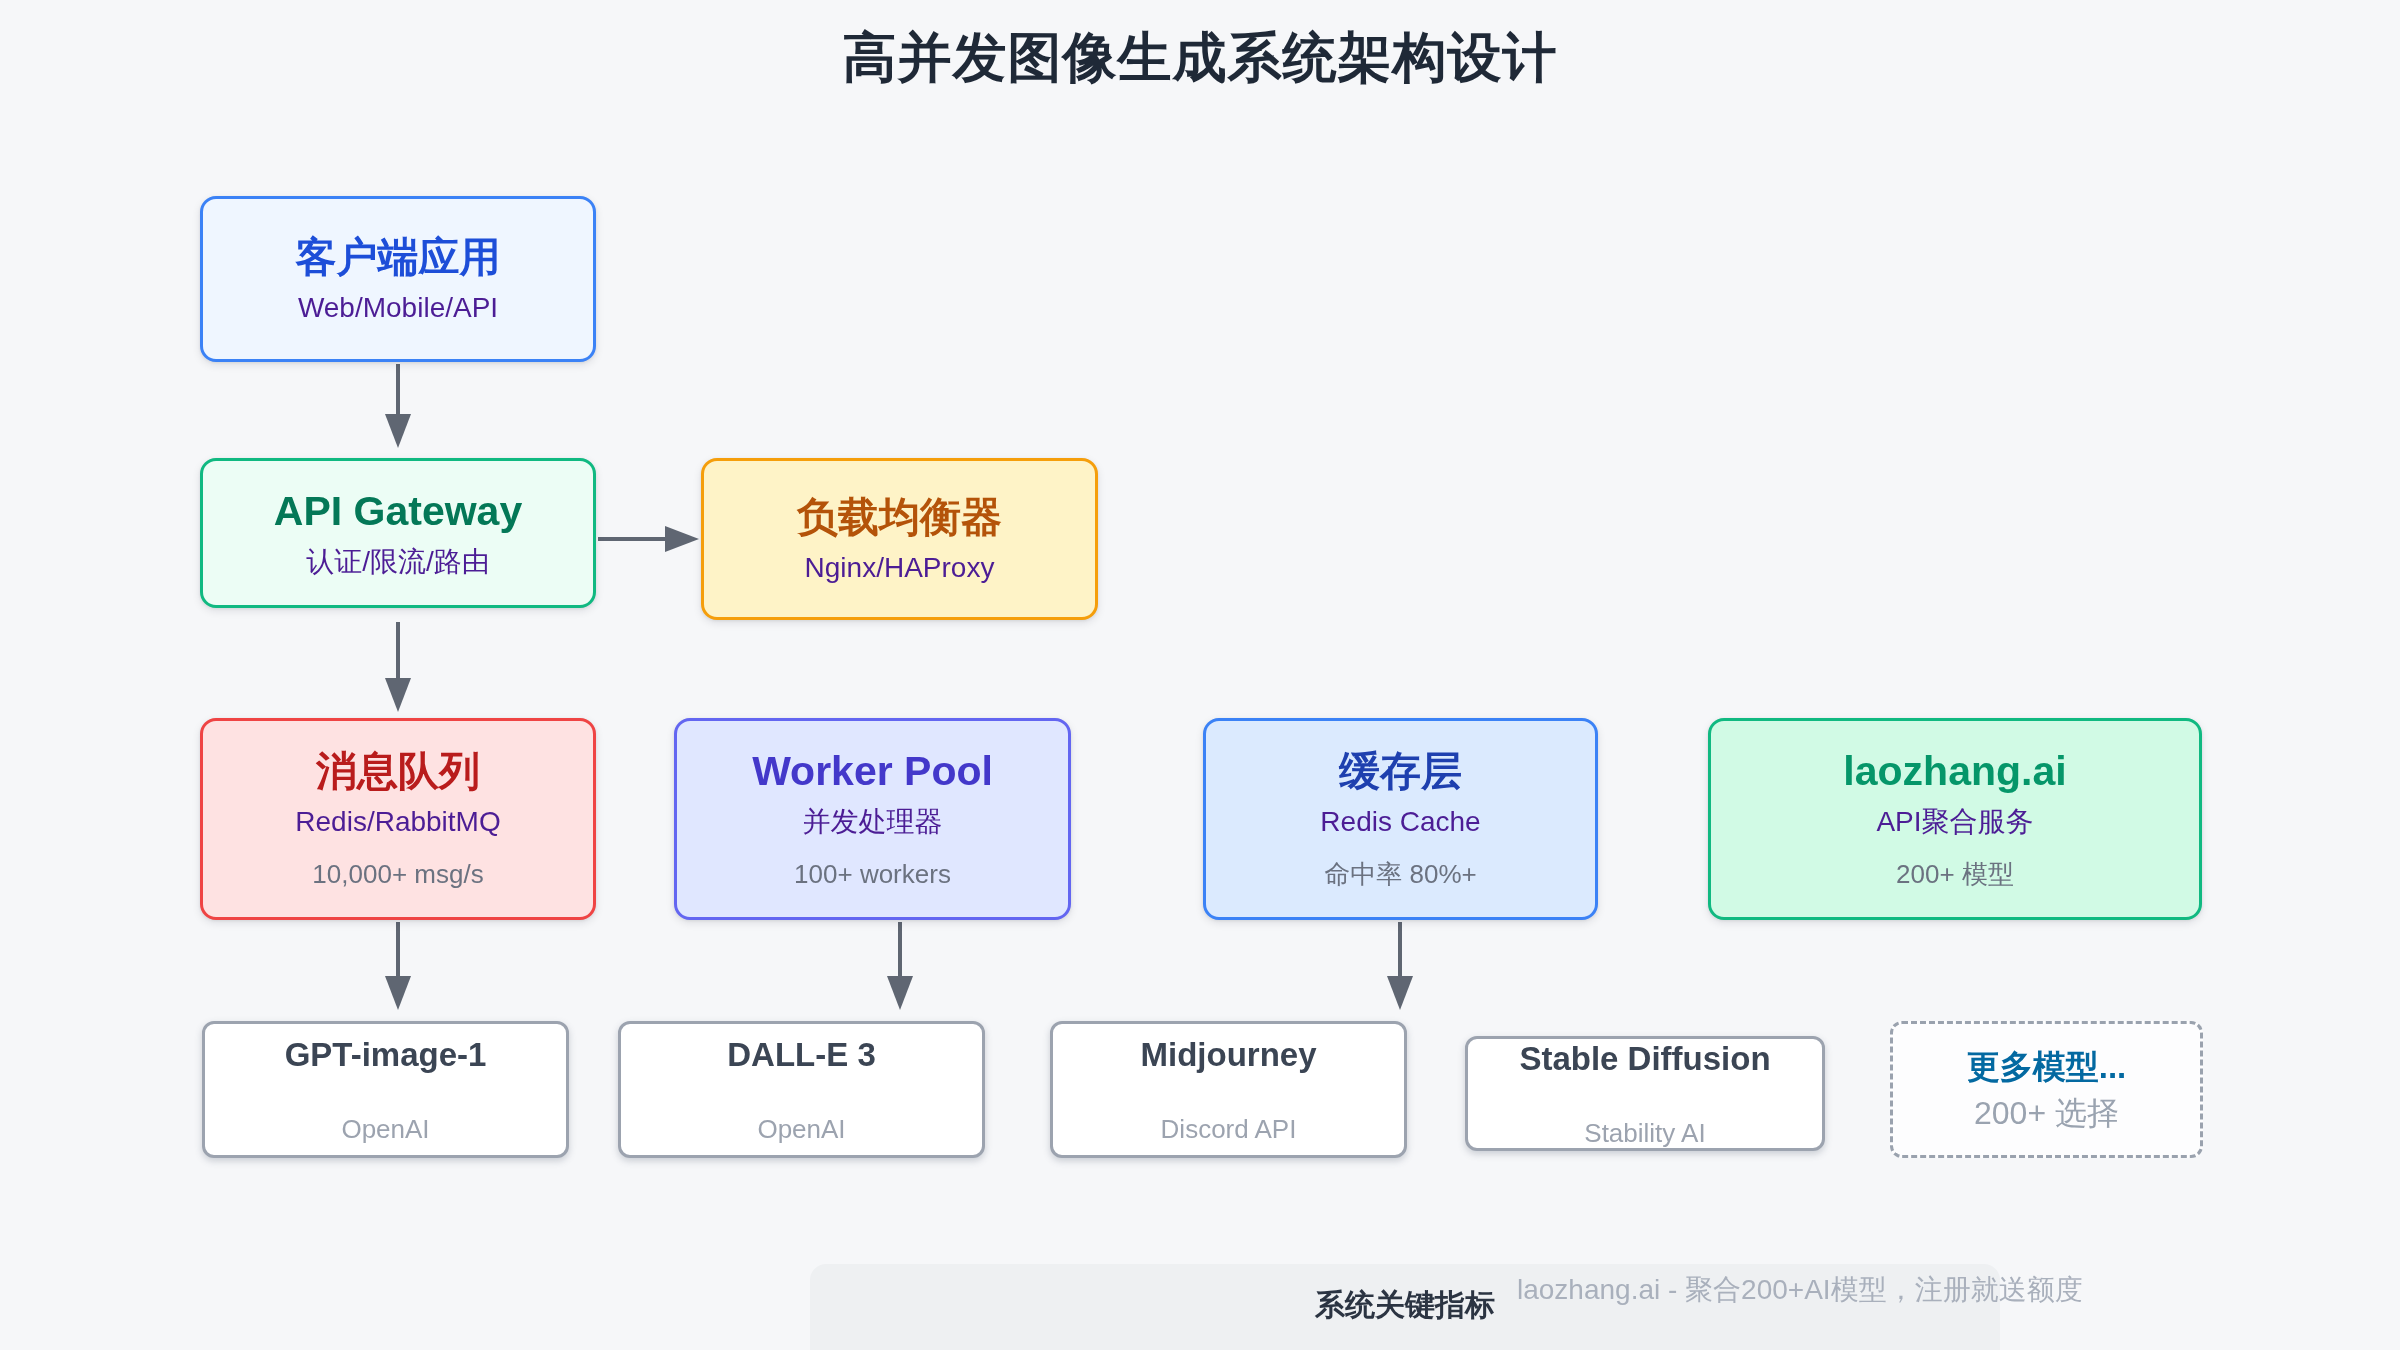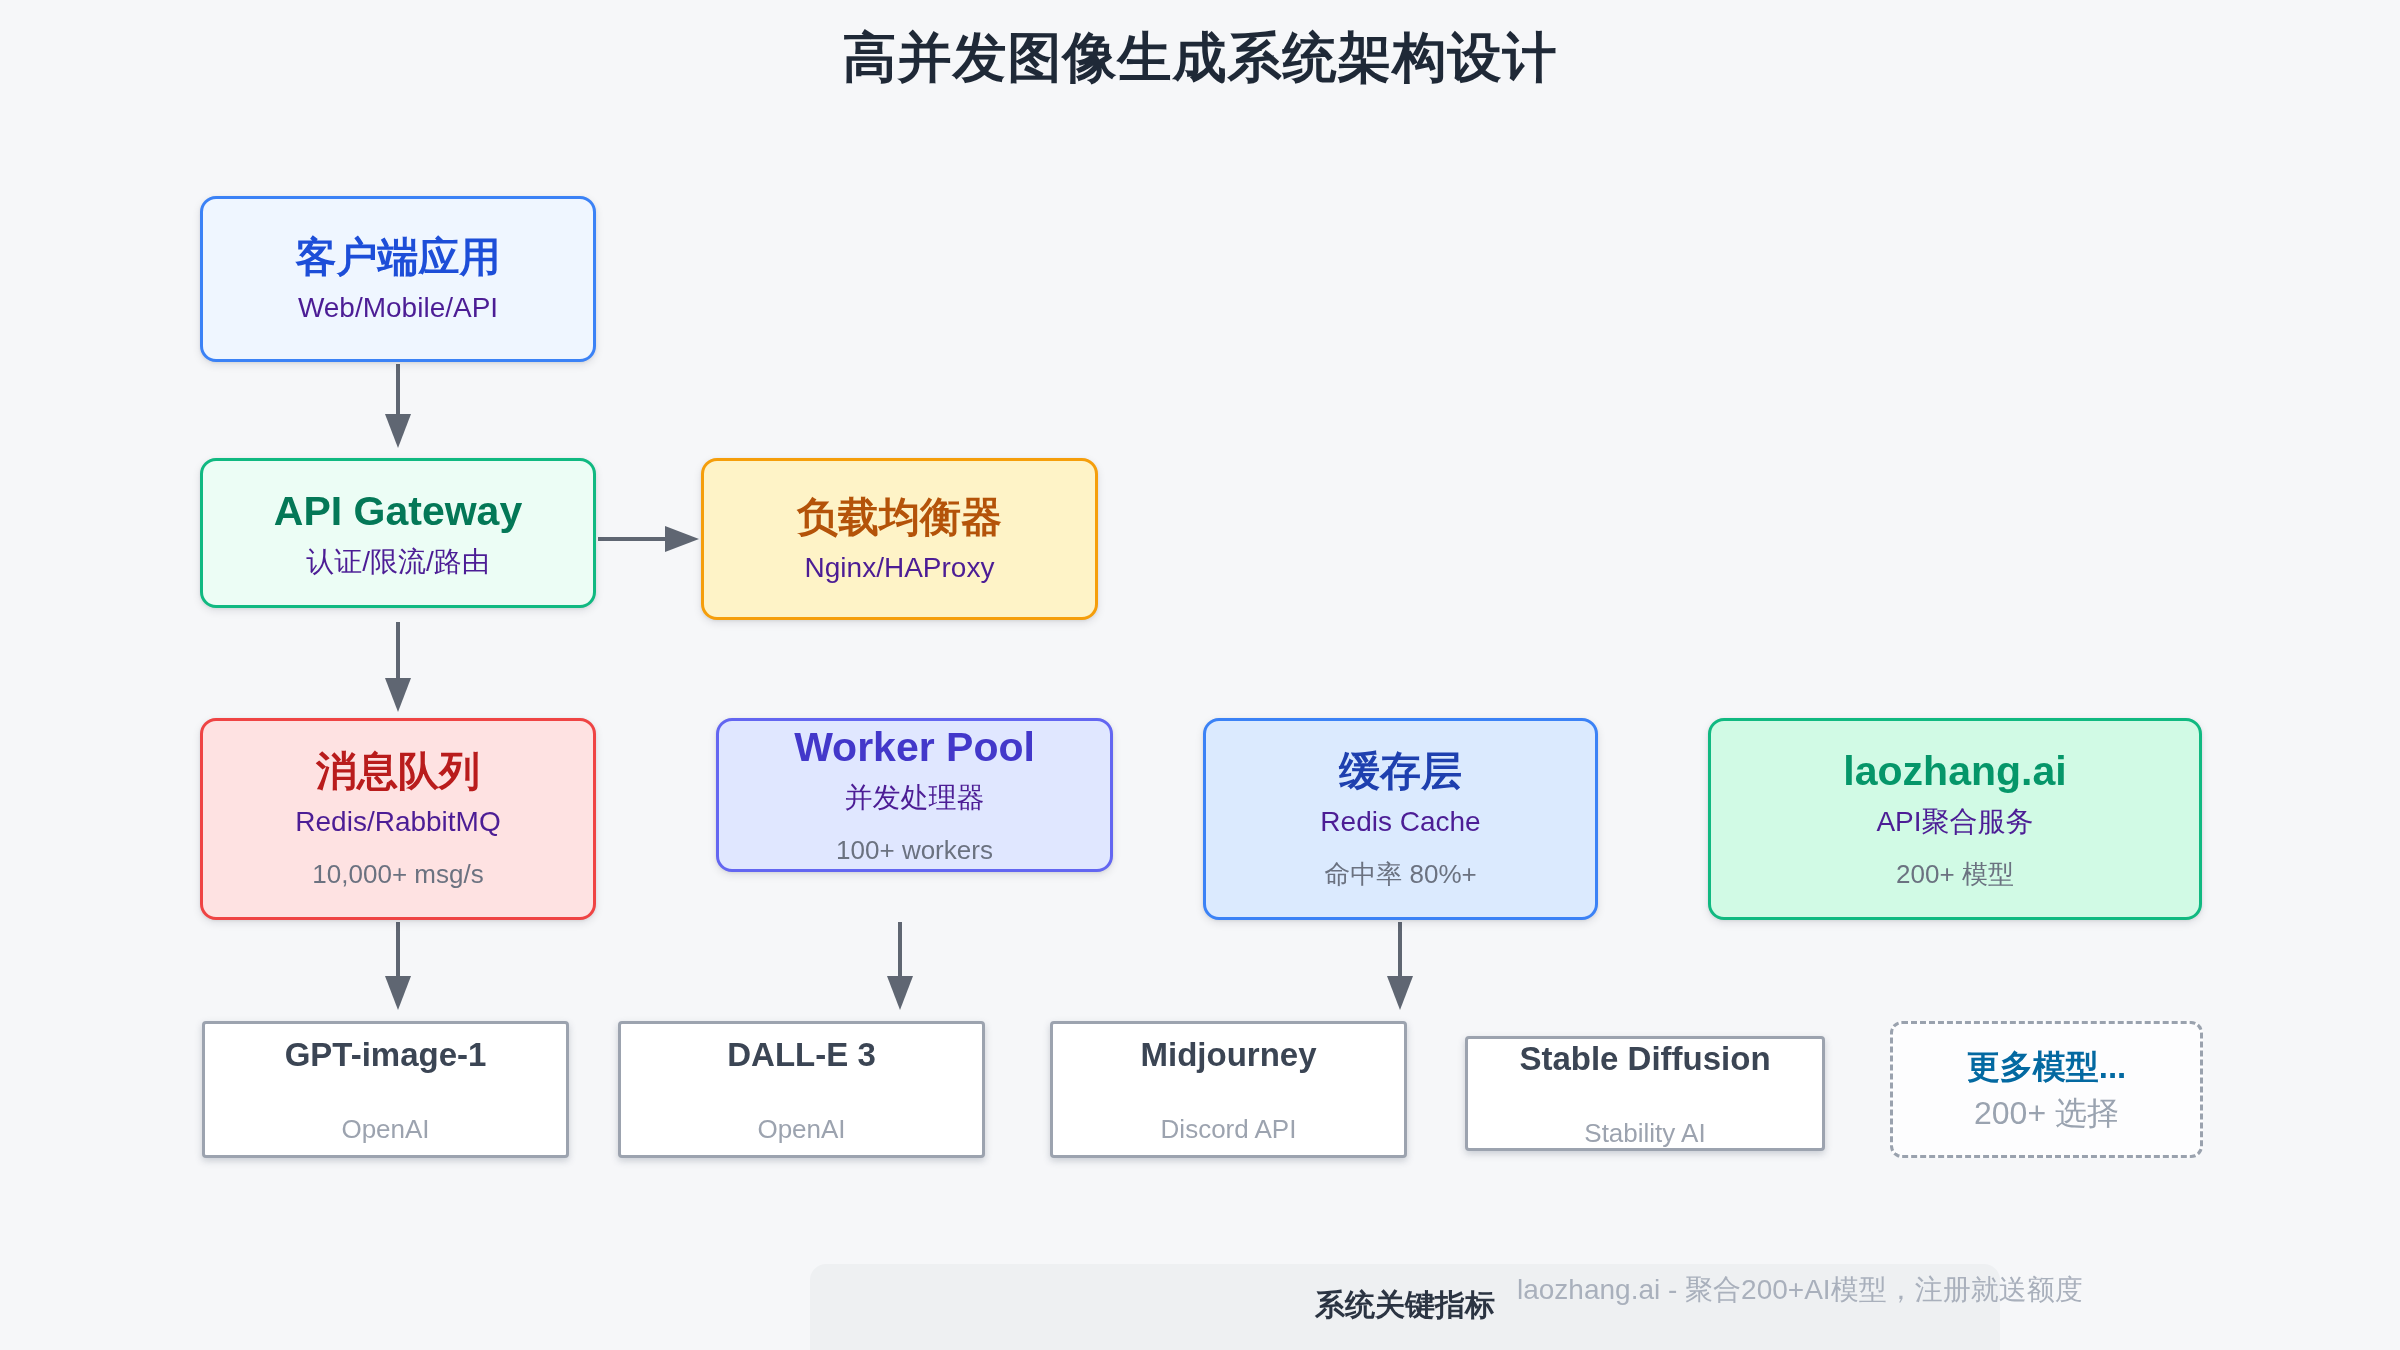--- a/index.html
+++ b/index.html
@@ -28,21 +28,21 @@
   .node .s{font-size:28px;line-height:1;color:#4c1d95;margin-top:16px;}
   .node .m{font-size:26px;line-height:1;color:#6b7280;margin-top:25px;}
   .blue      {background:#eff6ff;border-color:#3b82f6;}  .blue .t      {color:#1d4ed8;}
   .green     {background:#ecfdf5;border-color:#10b981;}  .green .t     {color:#047857;}
   .amber     {background:#fef3c7;border-color:#f59e0b;}  .amber .t     {color:#b45309;}
   .red       {background:#fee2e2;border-color:#ef4444;}  .red .t       {color:#b91c1c;}
   .indigo    {background:#e0e7ff;border-color:#6366f1;}  .indigo .t    {color:#4338ca;}
   .lightblue {background:#dbeafe;border-color:#3b82f6;}  .lightblue .t {color:#1e40af;}
   .emerald   {background:#d1fae5;border-color:#10b981;}  .emerald .t   {color:#059669;}
   .plain{
-    background:#ffffff;border:3px solid #9ca3af;border-radius:4px;
+    background:#ffffff;border:3px solid #9ca3af;border-radius:12px;
     box-shadow:0 3px 7px rgba(71,85,105,.25);
     gap:31px;
   }
   .plain .t{font-size:33px;font-weight:600;color:#3b4554;}
   .plain .s{font-size:26px;color:#9ca3af;margin-top:14px;}
   .dashed{
     background:#fdfdfe;border:3px dashed #9aa2ae;border-radius:12px;box-shadow:none;
   }
   .dashed .t{font-size:33px;font-weight:600;color:#0369a1;}
   .dashed .s{font-size:32px;color:#9aa3b0;margin-top:14px;}
@@ -107,21 +107,21 @@
     <div class="t">负载均衡器</div>
     <div class="s">Nginx/HAProxy</div>
   </div>
 
   <div class="node red" style="left:200px;top:718px;width:396px;height:202px">
     <div class="t">消息队列</div>
     <div class="s">Redis/RabbitMQ</div>
     <div class="m">10,000+ msg/s</div>
   </div>
 
-  <div class="node indigo" style="left:716px;top:718px;width:397px;height:154px">
+  <div class="node indigo" style="left:674px;top:718px;width:397px;height:202px">
     <div class="t">Worker Pool</div>
     <div class="s">并发处理器</div>
     <div class="m">100+ workers</div>
   </div>
 
   <div class="node lightblue" style="left:1203px;top:718px;width:395px;height:202px">
     <div class="t">缓存层</div>
     <div class="s">Redis Cache</div>
     <div class="m">命中率 80%+</div>
   </div>

